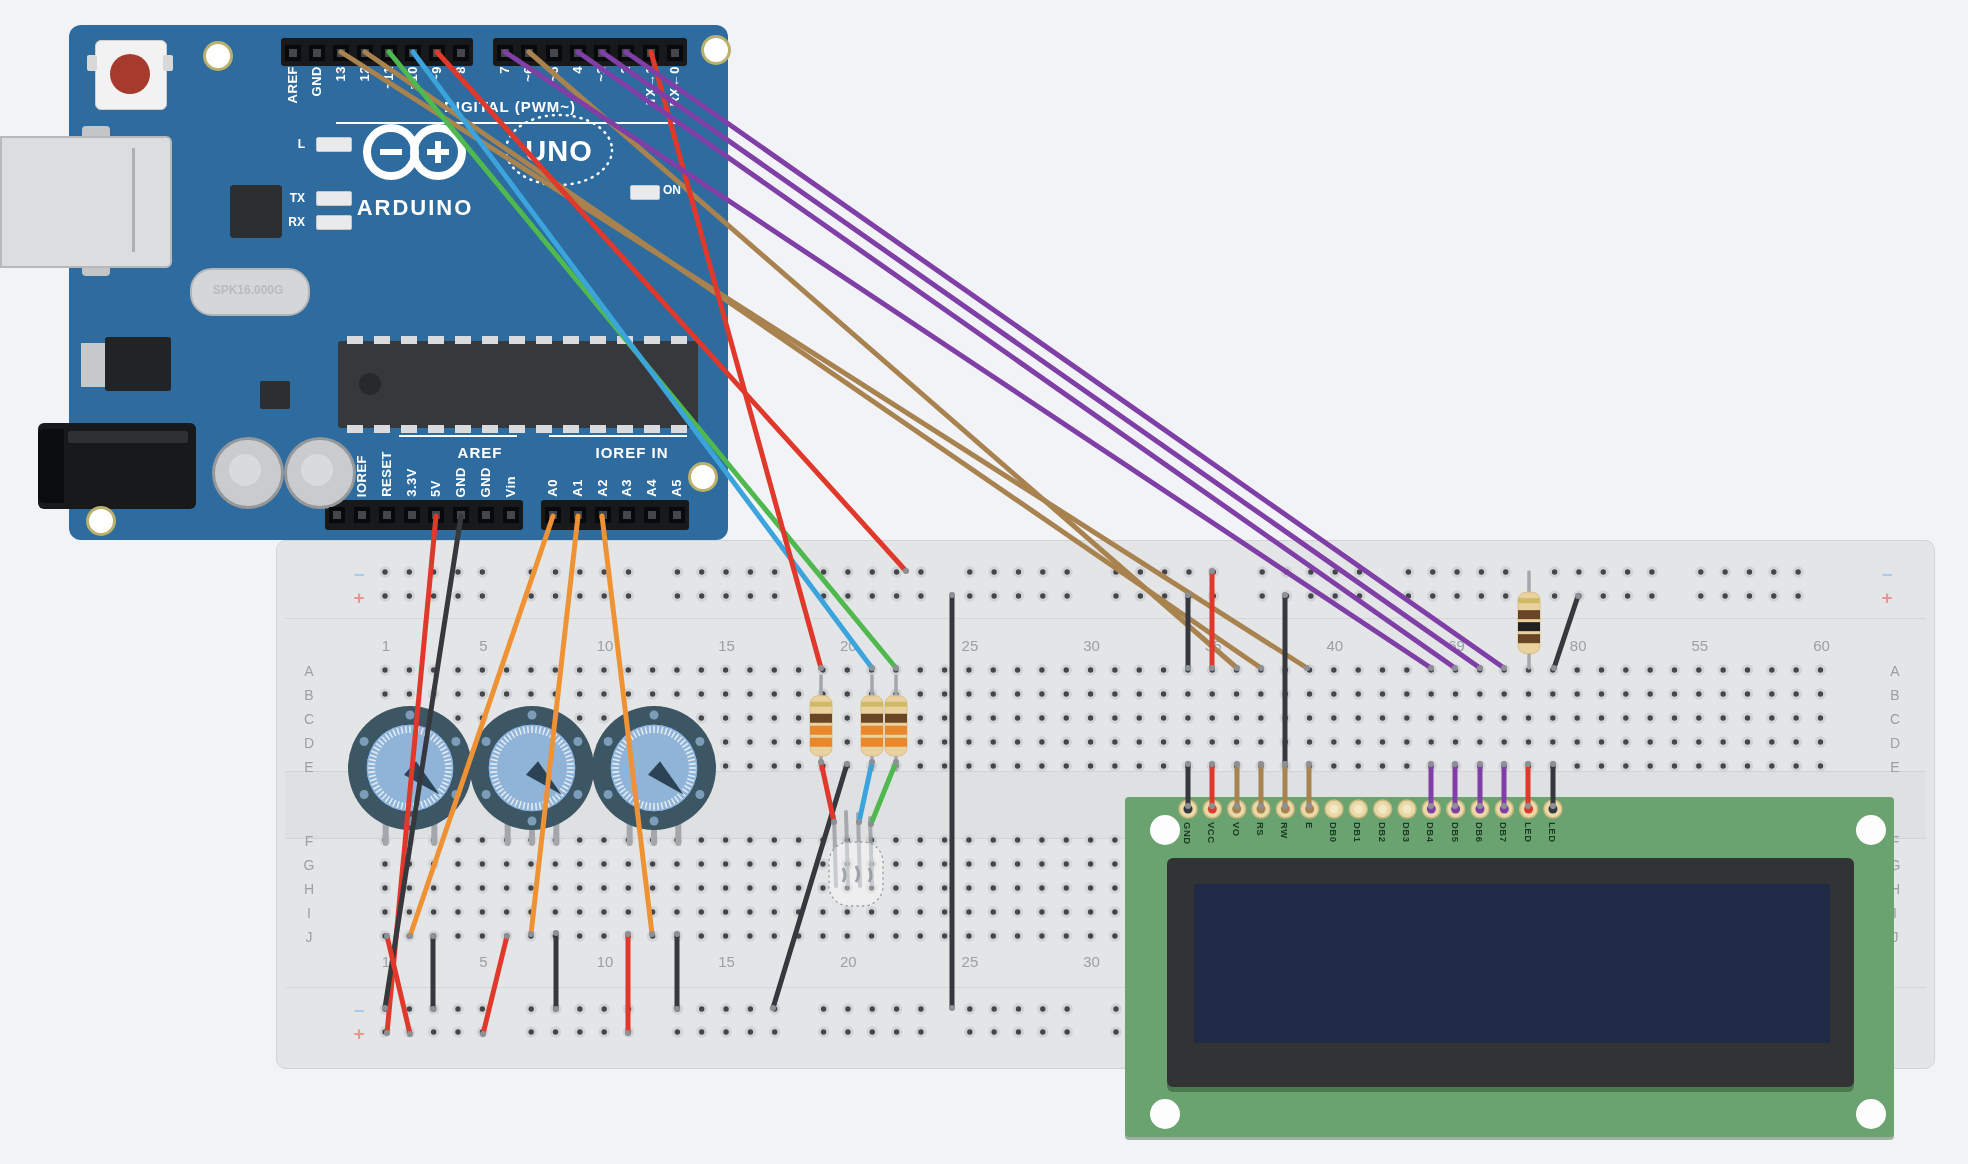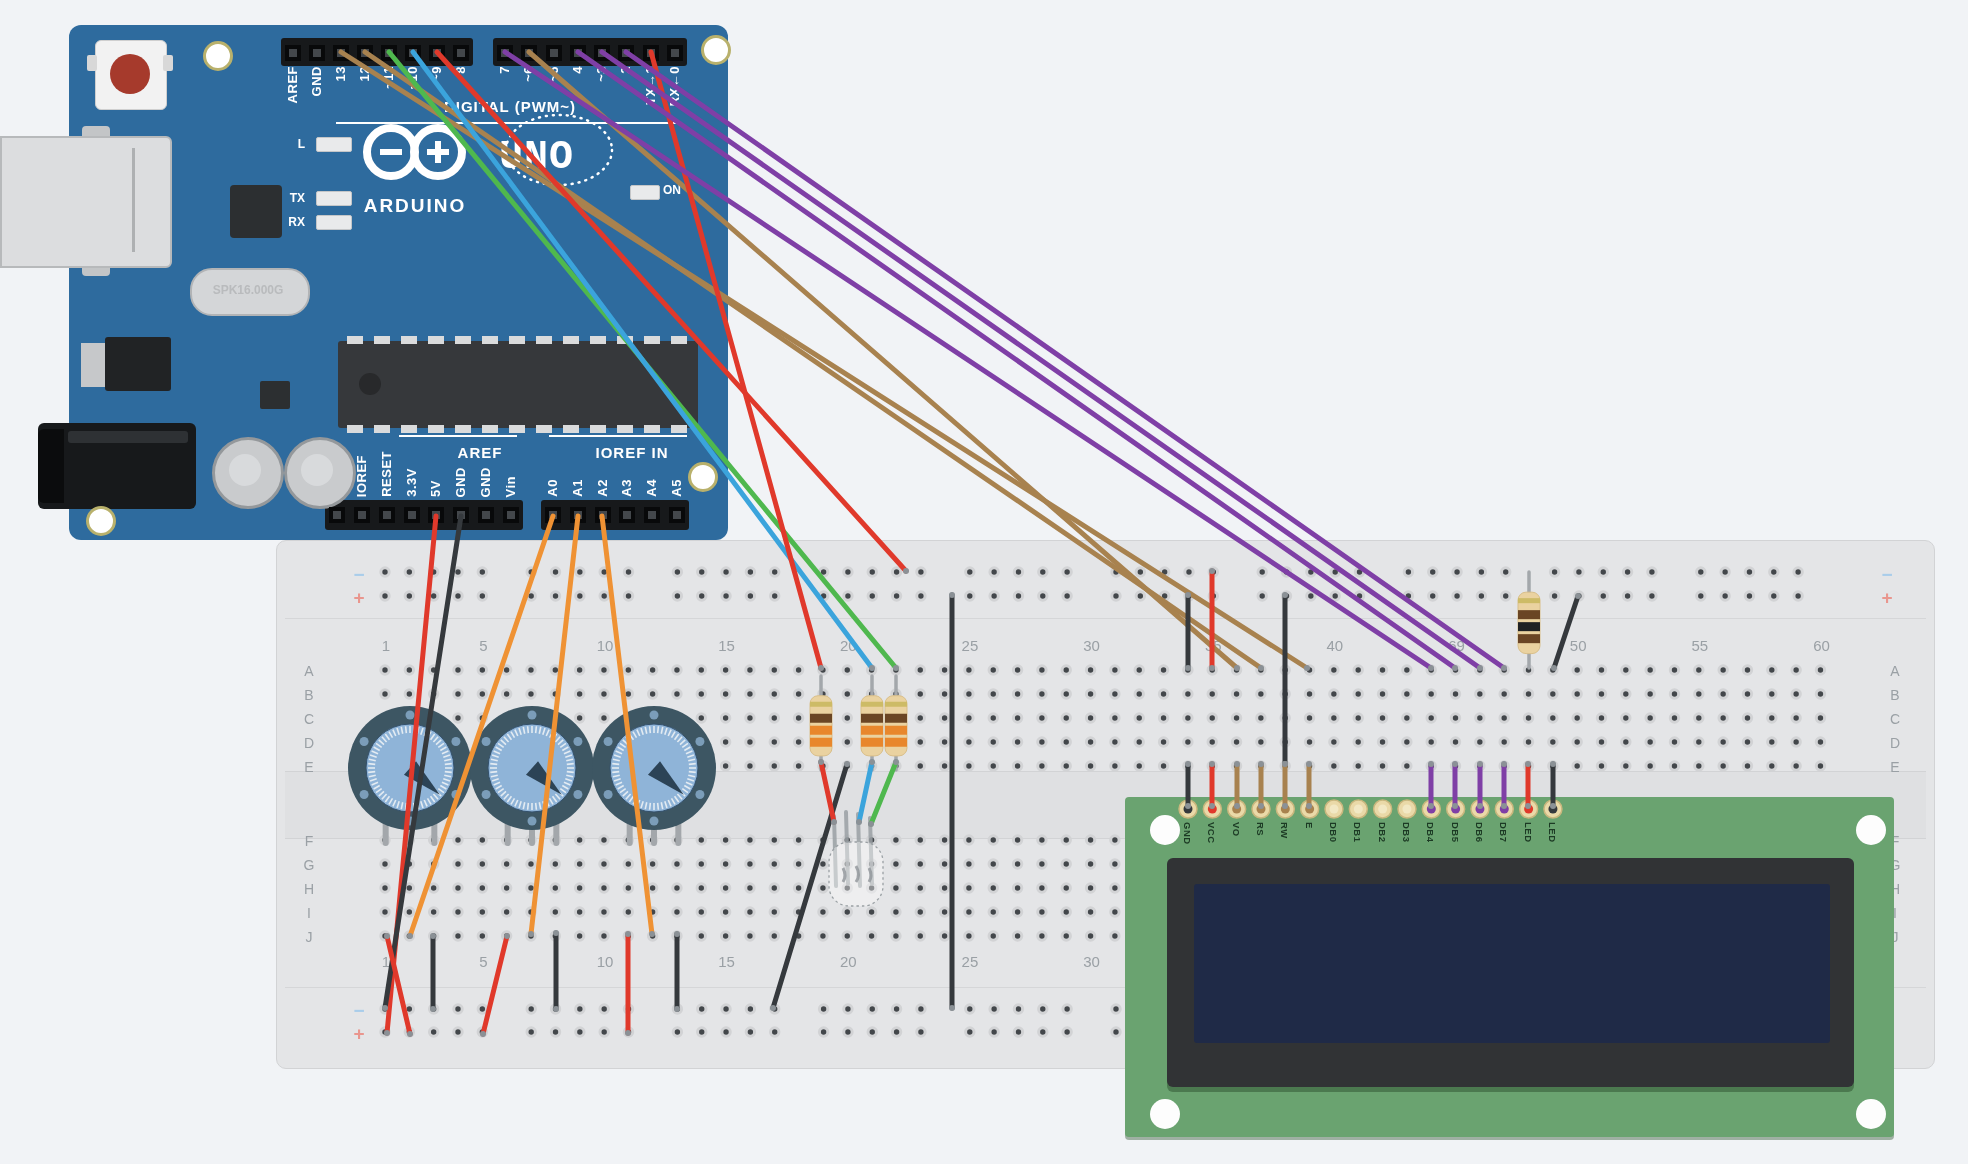--- a/index.html
+++ b/index.html
@@ -46,21 +46,21 @@
         <div class="bb-num" style="left: 92px; top: 96px; position: absolute;">1</div>
         <div class="bb-num" style="left: 189.32px; top: 96px; position: absolute;">5</div>
         <div class="bb-num" style="left: 310.97px; top: 96px; position: absolute;">10</div>
         <div class="bb-num" style="left: 432.62px; top: 96px; position: absolute;">15</div>
         <div class="bb-num" style="left: 554.27px; top: 96px; position: absolute;">20</div>
         <div class="bb-num" style="left: 675.92px; top: 96px; position: absolute;">25</div>
         <div class="bb-num" style="left: 797.57px; top: 96px; position: absolute;">30</div>
         <div class="bb-num" style="left: 919.22px; top: 96px; position: absolute;">35</div>
         <div class="bb-num" style="left: 1040.87px; top: 96px; position: absolute;">40</div>
         <div class="bb-num" style="left: 1162.52px; top: 96px; position: absolute;">69</div>
-        <div class="bb-num" style="left: 1284.17px; top: 96px; position: absolute;">50</div>
+        <div class="bb-num" style="left: 1284.17px; top: 96px; position: absolute;">80</div>
         <div class="bb-num" style="left: 1405.82px; top: 96px; position: absolute;">55</div>
         <div class="bb-num" style="left: 1527.47px; top: 96px; position: absolute;">60</div>
         <div class="bb-num" style="left: 92px; top: 412px; position: absolute;">1</div>
         <div class="bb-num" style="left: 189.32px; top: 412px; position: absolute;">5</div>
         <div class="bb-num" style="left: 310.97px; top: 412px; position: absolute;">10</div>
         <div class="bb-num" style="left: 432.62px; top: 412px; position: absolute;">15</div>
         <div class="bb-num" style="left: 554.27px; top: 412px; position: absolute;">20</div>
         <div class="bb-num" style="left: 675.92px; top: 412px; position: absolute;">25</div>
         <div class="bb-num" style="left: 797.57px; top: 412px; position: absolute;">30</div>
         <div class="bb-letter" style="left: 22px; top: 122px; position: absolute;">A</div>
@@ -936,26 +936,26 @@
     <div class="ledrect" style="left:561px;top:160px;width:28px;height:13px;"></div>
     <div class="wtext" style="left:594px;top:158px;font-size:12px;">ON</div>
 
     <svg class="abs" style="left:276px;top:92px;width:140px;height:70px;" viewBox="0 0 140 70">
       <circle cx="46" cy="35" r="24" fill="none" stroke="#fff" stroke-width="8"></circle>
       <circle cx="93" cy="35" r="24" fill="none" stroke="#fff" stroke-width="8"></circle>
       <rect x="35" y="32" width="22" height="6" fill="#fff"></rect>
       <rect x="82" y="32" width="22" height="6" fill="#fff"></rect>
       <rect x="90" y="24" width="6" height="22" fill="#fff"></rect>
     </svg>
-    <div class="wtext" style="left:276px;top:170px;width:140px;text-align:center;font-size:19px;letter-spacing:2px;">ARDUINO</div>
+    <div class="wtext" style="left:276px;top:170px;width:140px;text-align:center;font-size:22px;letter-spacing:2px;">ARDUINO</div>
 
     <svg class="abs" style="left:430px;top:84px;width:120px;height:84px;" viewBox="0 0 120 84">
       <ellipse cx="60" cy="41" rx="53" ry="35" fill="none" stroke="#fff" stroke-width="2.5" stroke-dasharray="1,6" stroke-linecap="round"></ellipse>
     </svg>
-    <div class="wtext" style="left:430px;top:110px;width:120px;text-align:left;font-size:40px;letter-spacing:1px;font-family:Liberation Mono, monospace;">UNO</div>
+    <div class="wtext" style="left:430px;top:110px;width:120px;text-align:center;font-size:29px;letter-spacing:1px;">UNO</div>
 
     <div class="abs" style="left:121px;top:243px;width:116px;height:44px;background:#d4d6d8;border:2px solid #b2b4b6;border-radius:22px;">
       <div class="wtext" style="left:0;top:13px;width:112px;text-align:center;font-size:12px;color:#b9bbbd;">SPK16.000G</div>
     </div>
 
     <div class="abs" style="left:161px;top:160px;width:52px;height:53px;background:#2c2f31;border-radius:4px;"></div>
     <div class="abs" style="left:191px;top:356px;width:30px;height:28px;background:#2c2f31;border-radius:2px;"></div>
     <div class="abs" style="left:269px;top:316px;width:360px;height:87px;background:#36383b;border-radius:3px;"></div>
     <div class="abs" style="left:290px;top:348px;width:22px;height:22px;background:#28292b;border-radius:50%;"></div>
     <div id="ic-pins">

